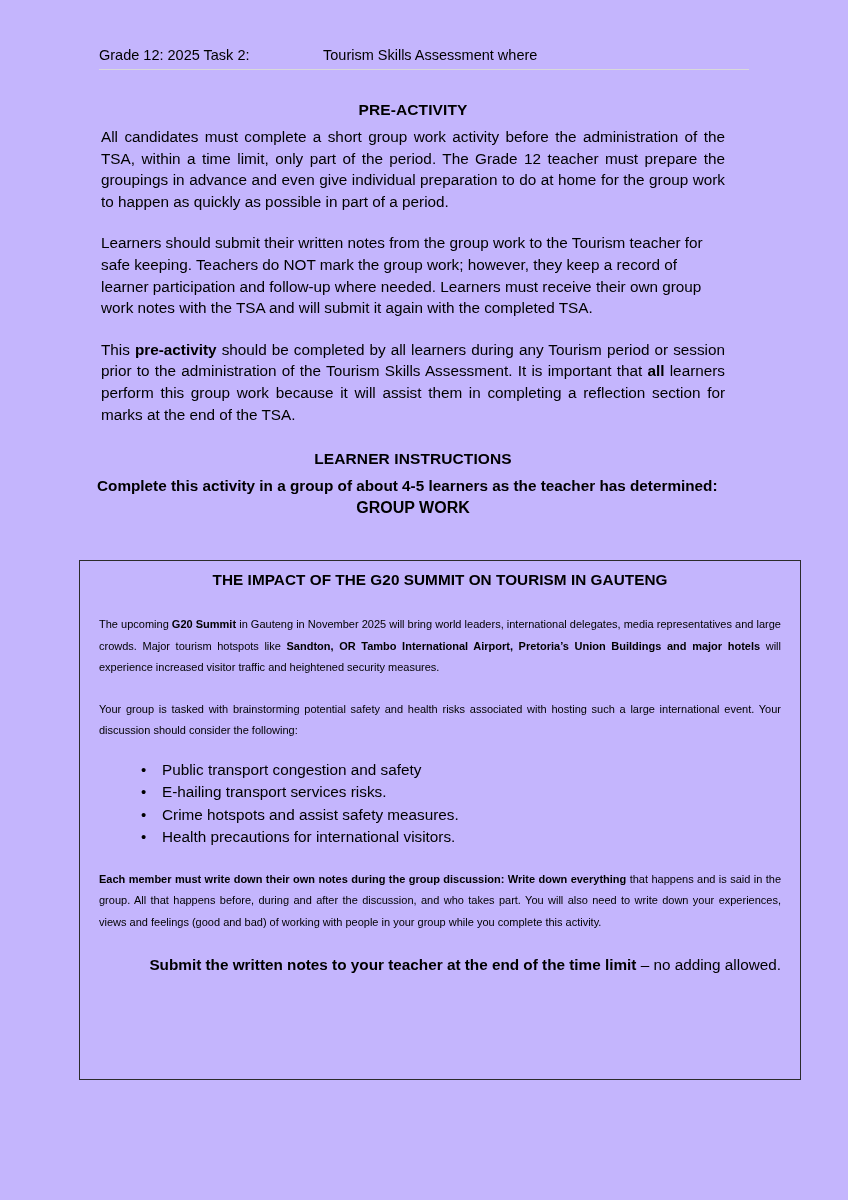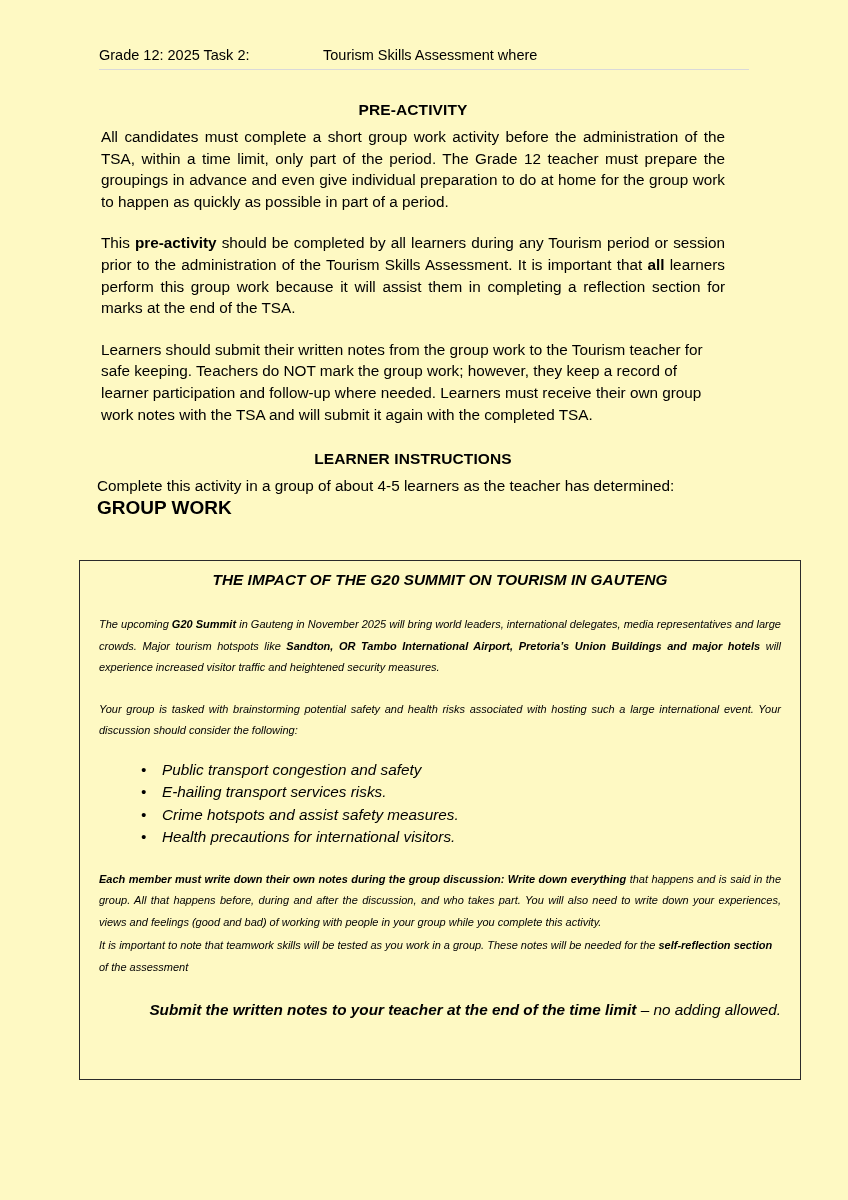--- a/index.html
+++ b/index.html
@@ -11,21 +11,21 @@
     width: 848px;
     height: 1200px;
     font-family: "Liberation Sans", sans-serif;
     color: #000000;
     -webkit-font-smoothing: antialiased;
   }
   .page {
     position: relative;
     width: 848px;
     height: 1200px;
-    background: #fef9c3;
+    background: #c4b5fd;
     box-sizing: border-box;
   }
 
   
   .doc-header {
     position: absolute;
     left: 99px;
     top: 46px;
     width: 650px;
   }
@@ -80,44 +80,43 @@
   p.para.left {
     text-align: left;
   }
   p.gap {
     margin-top: 20px;
   }
 
   p.lead-bold {
     font-size: 15.3px;
     line-height: 21.6px;
-    font-weight: normal;
+    font-weight: bold;
     margin: 0;
     text-align: left;
   }
 
   p.group-work-label {
-    font-size: 19px;
+    font-size: 16px;
     line-height: 21px;
     font-weight: bold;
     margin: 0;
-    text-align: left;
+    text-align: center;
   }
 
   
   .activity-box {
     position: absolute;
     left: 79px;
     top: 560px;
     width: 722px;
     height: 520px;
     border: 1.3px solid #2b2b2b;
     box-sizing: border-box;
     padding: 8px 19px 10px 19px;
-    font-style: italic;
   }
   .box-title {
     font-size: 15.3px;
     font-weight: bold;
     text-align: center;
     line-height: 20px;
     margin: 1px 0 0 0;
     letter-spacing: 0.05px;
   }
   .box-para {
@@ -173,23 +172,23 @@
     </div>
     <div class="header-rule"></div>
   </div>
 
   <div class="content">
 
     <h1 class="section-heading">PRE-ACTIVITY</h1>
 
     <p class="para">All candidates must complete a short group work activity before the administration of the TSA, within a time limit, only part of the period. The Grade 12 teacher must prepare the groupings in advance and even give individual preparation to do at home for the group work to happen as quickly as possible in part of a period.</p>
 
+    <p class="para left gap">Learners should submit their written notes from the group work to the Tourism teacher for safe keeping. Teachers do NOT mark the group work; however, they keep a record of learner participation and follow-up where needed. Learners must receive their own group work notes with the TSA and will submit it again with the completed TSA.</p>
+
     <p class="para gap"><span>This </span><b>pre-activity</b><span> should be completed by all learners during any Tourism period or session prior to the administration of the Tourism Skills Assessment. It is important that </span><b>all</b><span> learners perform this group work because it will assist them in completing a reflection section for marks at the end of the TSA.</span></p>
-
-    <p class="para left gap">Learners should submit their written notes from the group work to the Tourism teacher for safe keeping. Teachers do NOT mark the group work; however, they keep a record of learner participation and follow-up where needed. Learners must receive their own group work notes with the TSA and will submit it again with the completed TSA.</p>
 
     <h1 class="section-heading spaced-top">LEARNER INSTRUCTIONS</h1>
 
     <p class="lead-bold">Complete this activity in a group of about 4-5 learners as the teacher has determined:</p>
 
     <p class="group-work-label gap">GROUP WORK</p>
 
   </div>
 
   <div class="activity-box">
@@ -202,19 +201,18 @@
 
     <ul class="risk-list">
       <li><span class="bullet-glyph">•</span><span>Public transport congestion and safety</span></li>
       <li><span class="bullet-glyph">•</span><span>E-hailing transport services risks.</span></li>
       <li><span class="bullet-glyph">•</span><span>Crime hotspots and assist safety measures.</span></li>
       <li><span class="bullet-glyph">•</span><span>Health precautions for international visitors.</span></li>
     </ul>
 
     <p class="box-para mt-md"><b>Each member must write down their own notes during the group discussion: Write down everything</b><span> that happens and is said in the group. All that happens before, during and after the discussion, and who takes part. You will also need to write down your experiences, views and feelings (good and bad) of working with people in your group while you complete this activity.</span></p>
 
-    <p class="box-para left mt-sm"><span>It is important to note that teamwork skills will be tested as you work in a group. These notes will be needed for the </span><b>self-reflection section</b><span> of the assessment</span></p>
 
     <p class="submit-line"><b>Submit the written notes to your teacher at the end of the time limit</b><span> – no adding allowed.</span></p>
 
   </div>
 
 </div>
 
 </body></html>

